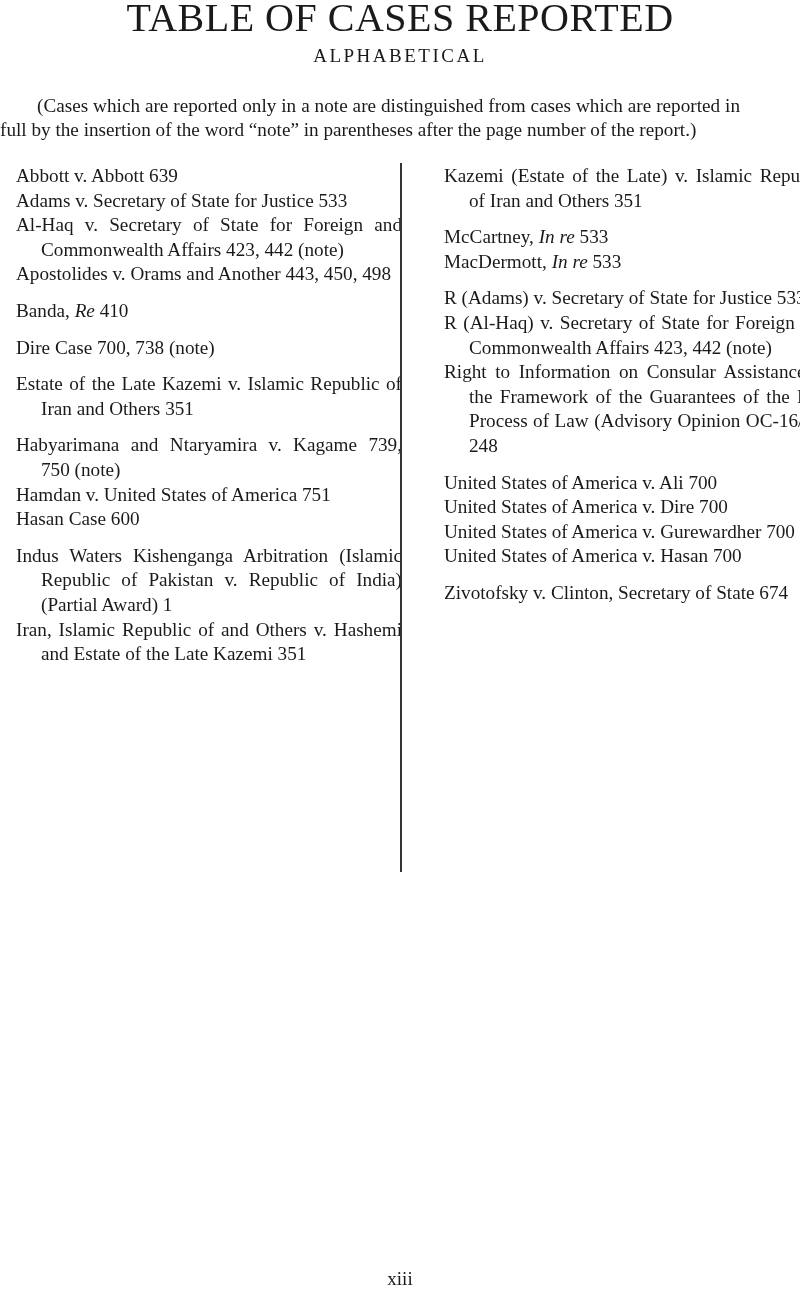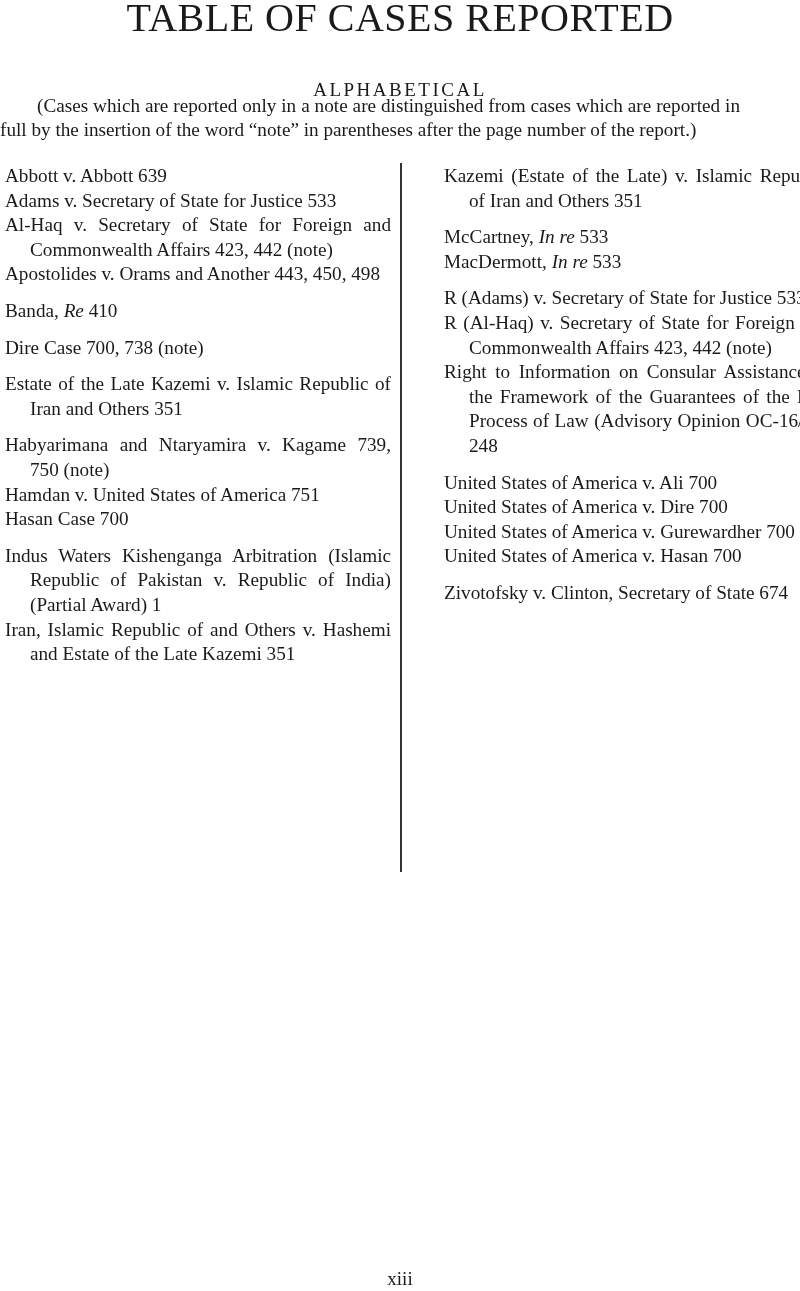--- a/index.html
+++ b/index.html
@@ -1,25 +1,25 @@
 <!DOCTYPE html>
 <html><head>
 <meta charset="utf-8">
 <style>
   html, body { margin: 0; padding: 0; background: #ffffff; }
   body { width: 800px; height: 1291px; position: relative; overflow: hidden;
          font-family: "Liberation Serif", "DejaVu Serif", serif; color: #1a1a1a; }
   .title { position: absolute; top: -4px; left: 0; width: 800px; text-align: center;
            font-size: 40px; letter-spacing: 0.5px; line-height: 44px; }
   .subtitle { position: absolute; top: 44px; left: 0; width: 800px; text-align: center;
-              font-size: 19px; letter-spacing: 2.5px; line-height: 24px; margin-top: 34px; }
+              font-size: 19px; letter-spacing: 2.5px; line-height: 24px; }
   .intro { position: absolute; top: 94px; left: 0; width: 740px; font-size: 19.2px;
            line-height: 24px; text-align: justify; text-indent: 37px; }
   .col { position: absolute; top: 164px; font-size: 19.2px; line-height: 24.6px; }
-  .col.left { left: 5px; width: 386px; }
+  .col.left { left: 16px; width: 386px; }
   .col.right { left: 415px; width: 385px; margin-left: 29px; }
   .rule { position: absolute; left: 400px; top: 163px; width: 2px; height: 709px; background: #333; }
   .group { margin-bottom: 12px; }
   .entry { padding-left: 25px; text-indent: -25px; text-align: justify; }
   .folio { position: absolute; top: 1268px; left: 0; width: 800px; text-align: center; font-size: 19px; }
   i { font-style: italic; }
 </style>
 </head>
 <body>
 
@@ -39,21 +39,21 @@
     </div>
     <div class="group">
       <div class="entry">Dire Case 700, 738 (note)</div>
     </div>
     <div class="group">
       <div class="entry">Estate of the Late Kazemi v. Islamic Republic of Iran and Others 351</div>
     </div>
     <div class="group">
       <div class="entry">Habyarimana and Ntaryamira v. Kagame 739, 750 (note)</div>
       <div class="entry">Hamdan v. United States of America 751</div>
-      <div class="entry">Hasan Case 700</div>
+      <div class="entry">Hasan Case 600</div>
     </div>
     <div class="group">
       <div class="entry">Indus Waters Kishenganga Arbitration (Islamic Republic of Pakistan v. Republic of India) (Partial Award) 1</div>
       <div class="entry">Iran, Islamic Republic of and Others v. Hashemi and Estate of the Late Kazemi 351</div>
     </div>
   </div>
 <div class="rule"></div>
 <div class="col right">
     <div class="group">
       <div class="entry">Kazemi (Estate of the Late) v. Islamic Republic of Iran and Others 351</div>

